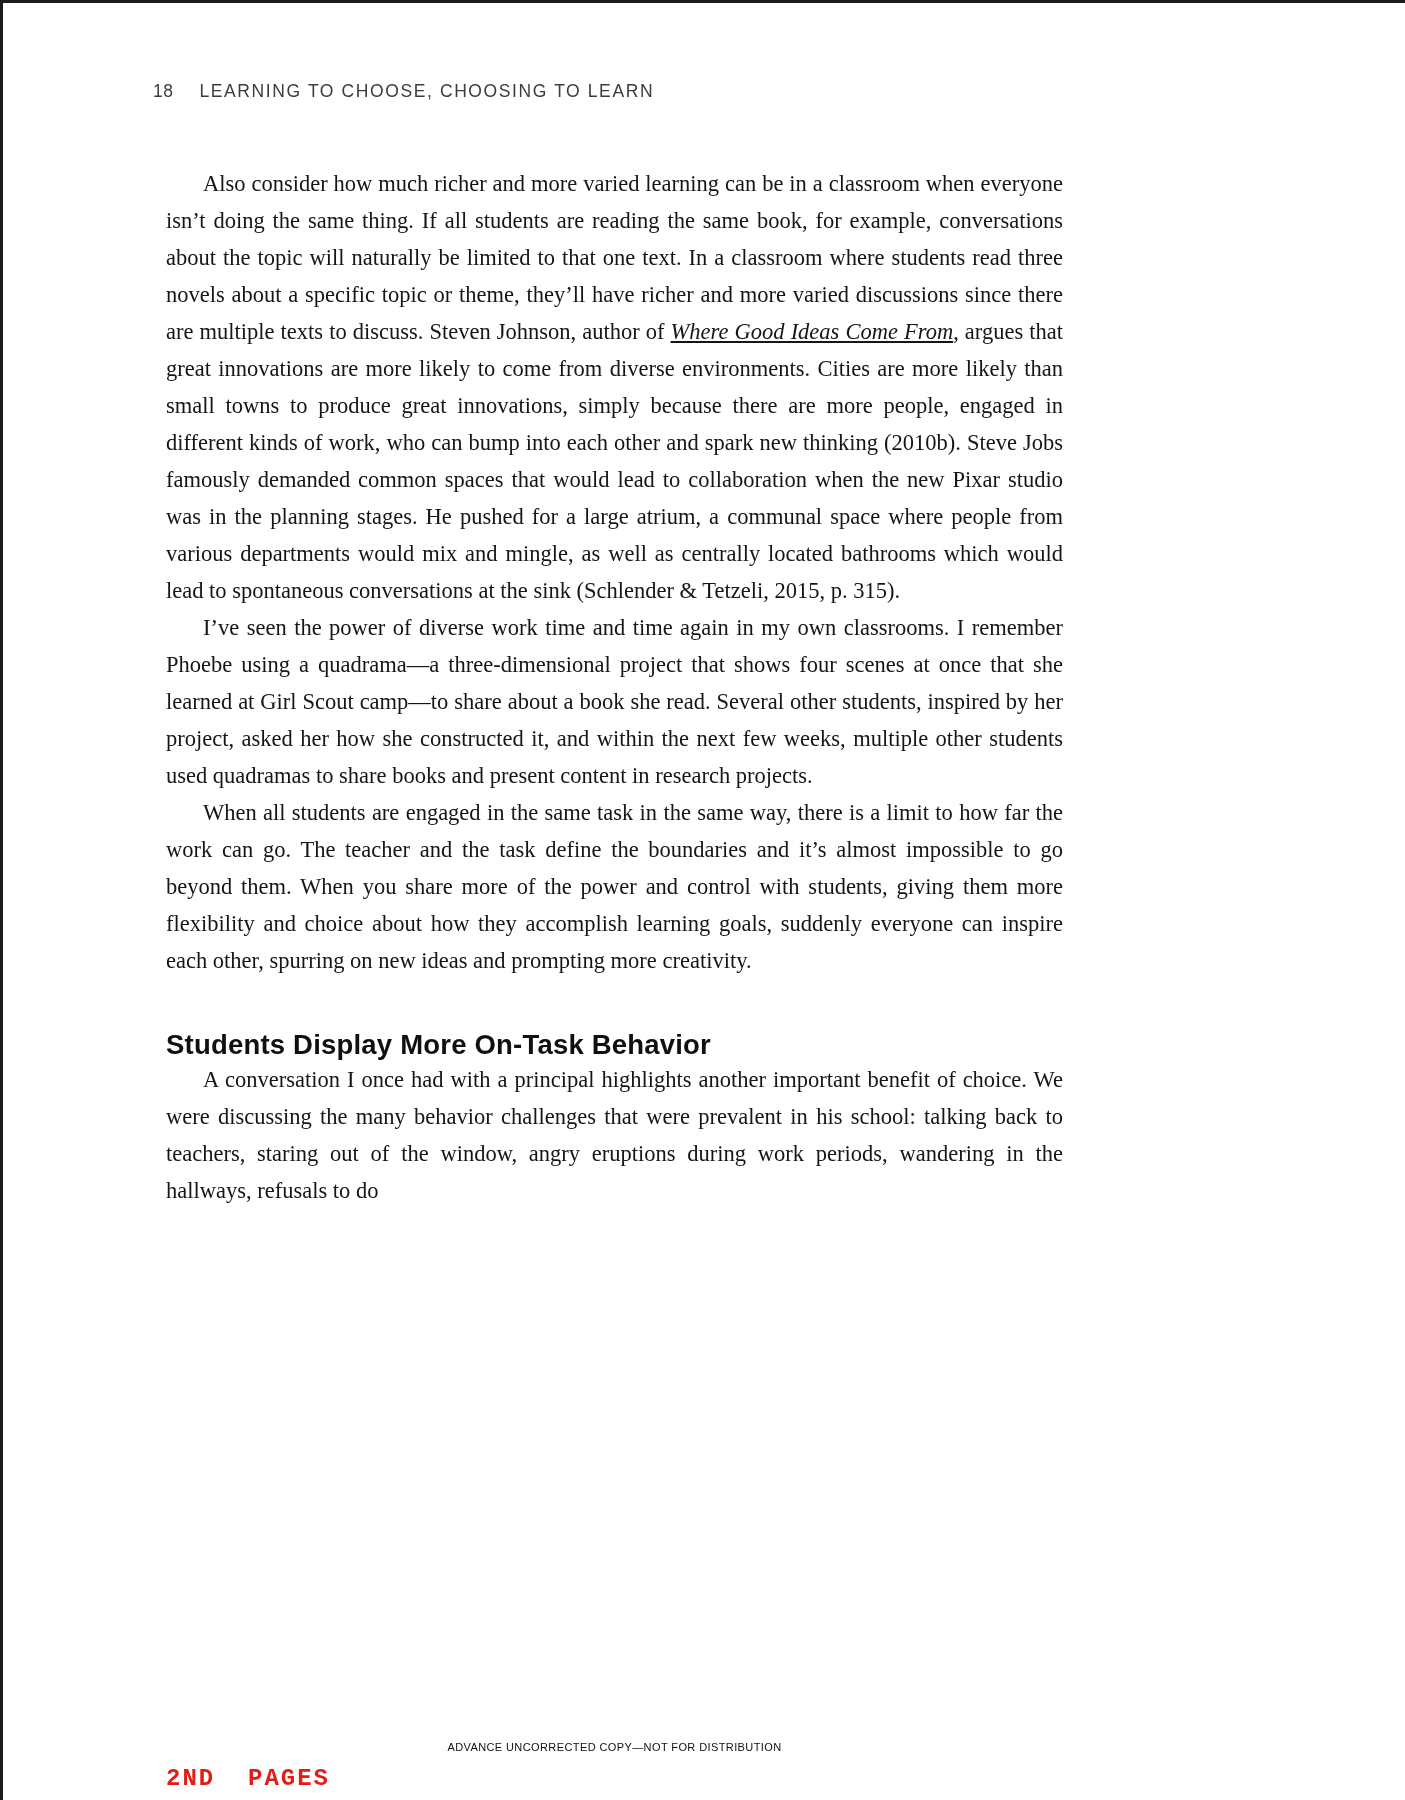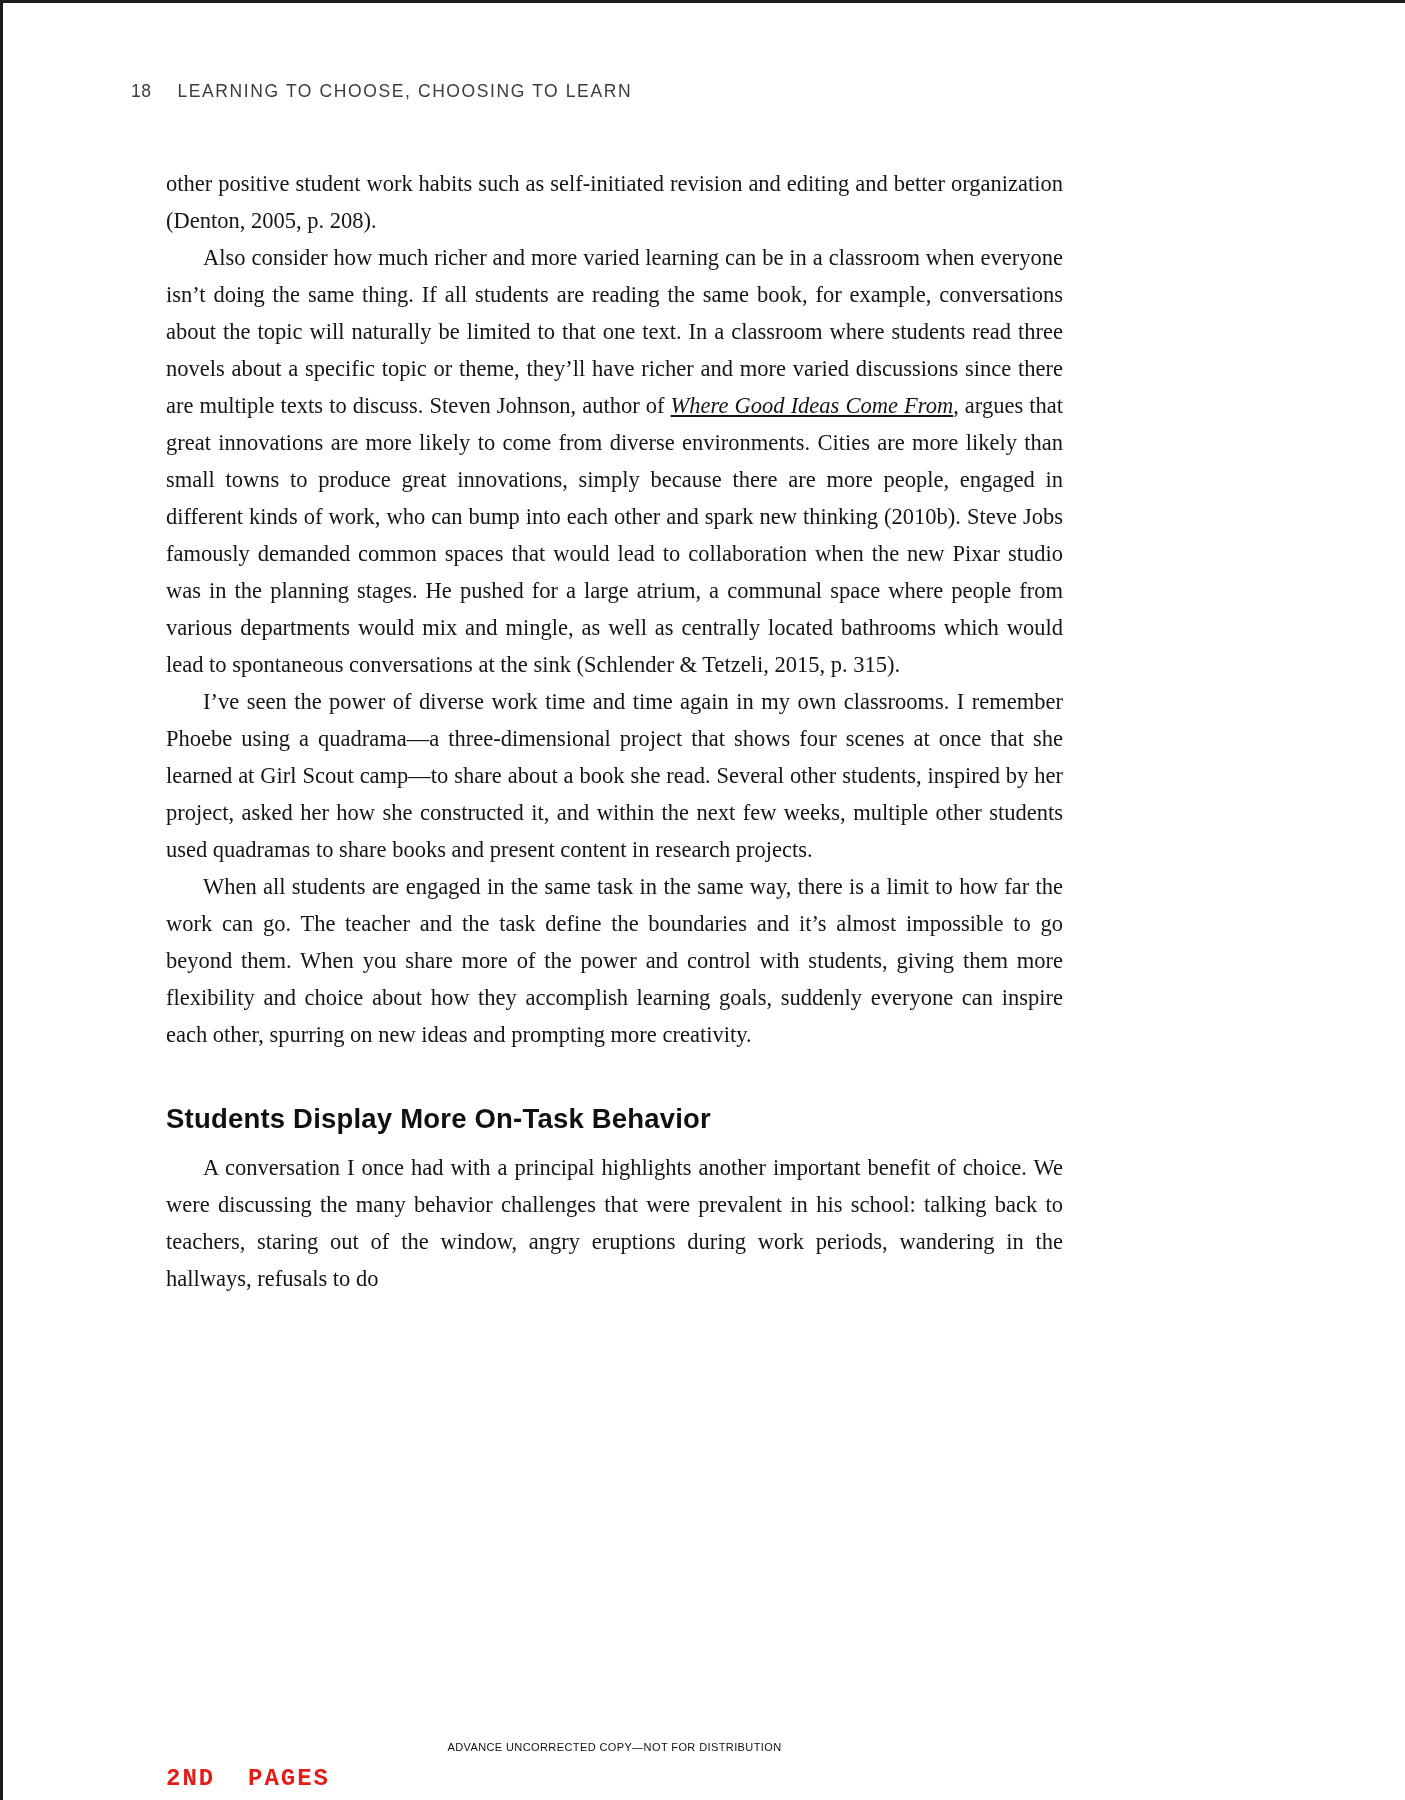--- a/index.html
+++ b/index.html
@@ -17,21 +17,21 @@
     width: 1405px;
     height: 1800px;
     background: #ffffff;
     border-top: 3px solid #1c1c1c;
     border-left: 3px solid #1c1c1c;
     overflow: hidden;
   }
   .running-head {
     position: absolute;
     top: 78px;
-    left: 128px;
+    left: 150px;
     font-family: "Liberation Sans", sans-serif;
     font-size: 17.5px;
     color: #3c3c3c;
     letter-spacing: 1.6px;
     white-space: nowrap;
   }
   .running-head .page-num {
     margin-right: 26px;
     letter-spacing: 0.5px;
   }
@@ -45,21 +45,20 @@
     font-size: 22.5px;
     line-height: 37px;
     text-align: justify;
     hyphens: auto;
     color: #151515;
   }
   .content p.indent { text-indent: 37px; }
   .italic { font-style: italic; text-decoration: underline; }
   .section-heading {
     margin-top: 50px;
-    margin-bottom: 14px;
     font-family: "Liberation Sans", sans-serif;
     font-weight: bold;
     font-size: 27.5px;
     letter-spacing: 0.2px;
     color: #101010;
   }
   .footer-note {
     position: absolute;
     left: 163px;
     width: 897px;
@@ -87,21 +86,20 @@
 </head>
 <body>
 
 <div class="page">
 
   <div class="running-head">
     <span class="page-num">18</span><span>LEARNING TO CHOOSE, CHOOSING TO LEARN</span>
   </div>
 
   <div class="content">
-    <p>other positive student work habits such as self-initiated revision and editing and better organization (Denton, 2005, p. 208).</p>
     <p class="indent"><span>Also consider how much richer and more varied learning can be in a classroom when everyone isn’t doing the same thing. If all students are reading the same book, for example, conversations about the topic will naturally be limited to that one text. In a classroom where students read three novels about a specific topic or theme, they’ll have richer and more varied discussions since there are multiple texts to discuss. Steven Johnson, author of </span><span class="italic">Where Good Ideas Come From</span><span>, argues that great innovations are more likely to come from diverse environments. Cities are more likely than small towns to produce great innovations, simply because there are more people, engaged in different kinds of work, who can bump into each other and spark new thinking (2010b). Steve Jobs famously demanded common spaces that would lead to collaboration when the new Pixar studio was in the planning stages. He pushed for a large atrium, a communal space where people from various departments would mix and mingle, as well as centrally located bathrooms which would lead to spontaneous conversations at the sink (Schlender &amp; Tetzeli, 2015, p. 315).</span></p>
     <p class="indent">I’ve seen the power of diverse work time and time again in my own classrooms. I remember Phoebe using a quadrama—a three-dimensional project that shows four scenes at once that she learned at Girl Scout camp—to share about a book she read. Several other students, inspired by her project, asked her how she constructed it, and within the next few weeks, multiple other students used quadramas to share books and present content in research projects.</p>
     <p class="indent">When all students are engaged in the same task in the same way, there is a limit to how far the work can go. The teacher and the task define the boundaries and it’s almost impossible to go beyond them. When you share more of the power and control with students, giving them more flexibility and choice about how they accomplish learning goals, suddenly everyone can inspire each other, spurring on new ideas and prompting more creativity.</p>
     <h2 class="section-heading">Students Display More On-Task Behavior</h2>
     <p class="indent">A conversation I once had with a principal highlights another important benefit of choice. We were discussing the many behavior challenges that were prevalent in his school: talking back to teachers, staring out of the window, angry eruptions during work periods, wandering in the hallways, refusals to do</p>
   </div>
 
   <div class="footer-note">ADVANCE UNCORRECTED COPY—NOT FOR DISTRIBUTION</div>
   <div class="second-pages" style="color: rgb(227, 29, 21);">2ND  PAGES</div>
 

